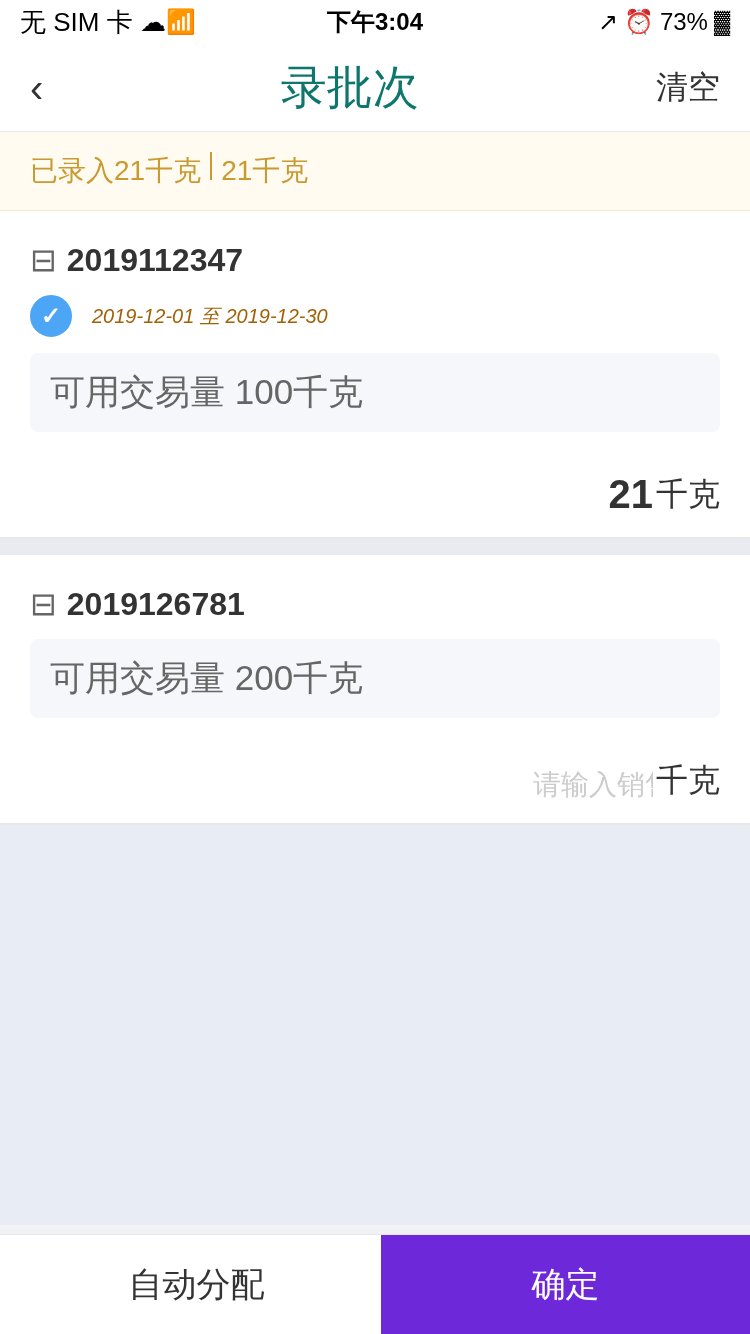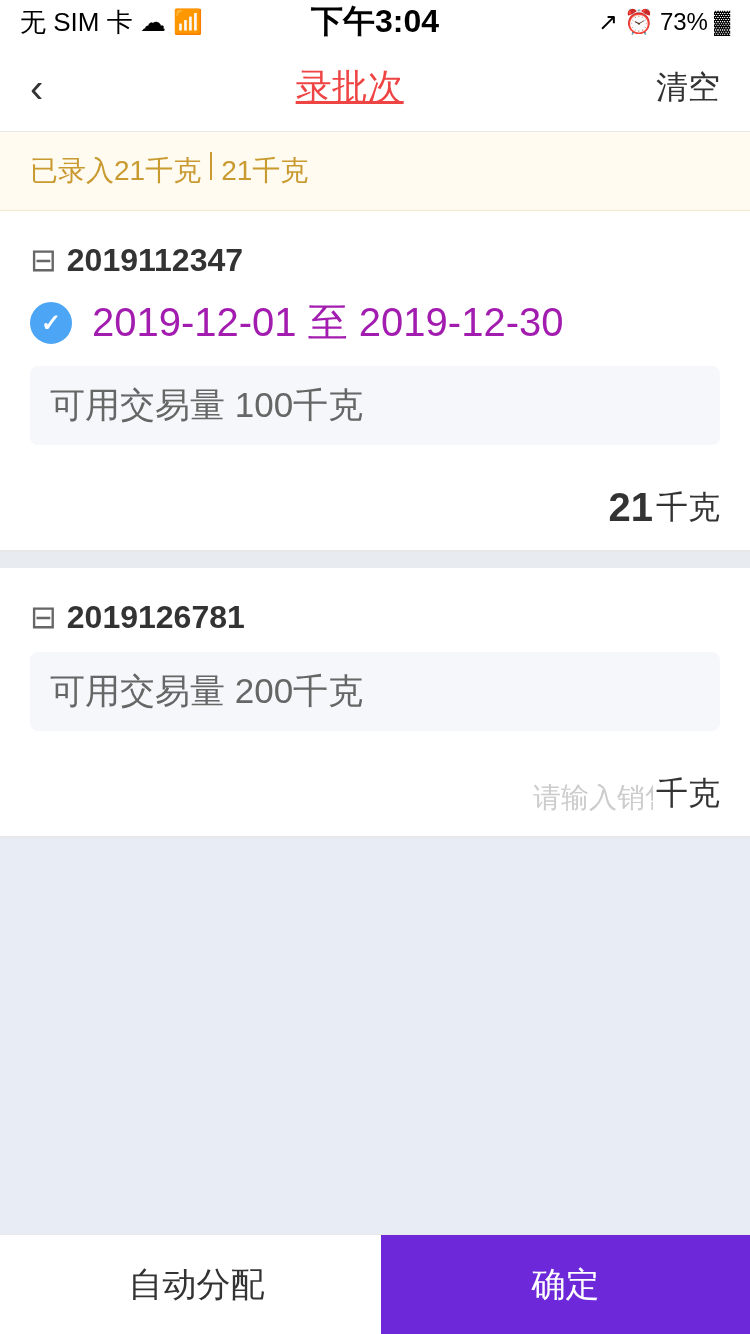--- a/index.html
+++ b/index.html
@@ -19,25 +19,25 @@
       background: #fff;
       display: flex;
       align-items: center;
       justify-content: space-between;
       padding: 0 20px;
       font-size: 28px;
     }
     .status-left {
       display: flex;
       align-items: center;
-      gap: 7px;
+      gap: 0;
       font-size: 26px;
     }
     .status-center {
-      font-size: 32px;
+      font-size: 24px;
       font-weight: 600;
       position: absolute;
       left: 50%;
       transform: translateX(-50%);
     }
     .status-right {
       display: flex;
       align-items: center;
       gap: 6px;
       font-size: 24px;
@@ -56,24 +56,23 @@
       padding: 0 30px;
       border-bottom: 1px solid #e8e8e8;
     }
     .nav-back {
       font-size: 40px;
       color: #333;
       cursor: pointer;
       line-height: 1;
     }
     .nav-title {
-      font-size: 36px;
+      font-size: 46px;
       font-weight: 500;
-      color: #ef4444;
-      text-decoration: underline;
+      color: #0f766e;
     }
     .nav-clear {
       font-size: 32px;
       color: #333;
       cursor: pointer;
     }
 
     
     .info-banner {
       background: #fffbf0;
@@ -147,22 +146,23 @@
     .radio-circle.selected {
       background: #4da6f5;
       border-color: #4da6f5;
     }
     .radio-check {
       color: #fff;
       font-size: 24px;
       font-weight: bold;
     }
     .batch-date {
-      font-size: 40px;
-      color: #a21caf;
+      font-size: 20px;
+      color: #a16207;
+      font-style: italic;
     }
 
     .batch-avail {
       background: #f5f7fa;
       border-radius: 8px;
       padding: 16px 20px;
       font-size: 35px;
       color: #666;
       margin-bottom: 20px;
     }

